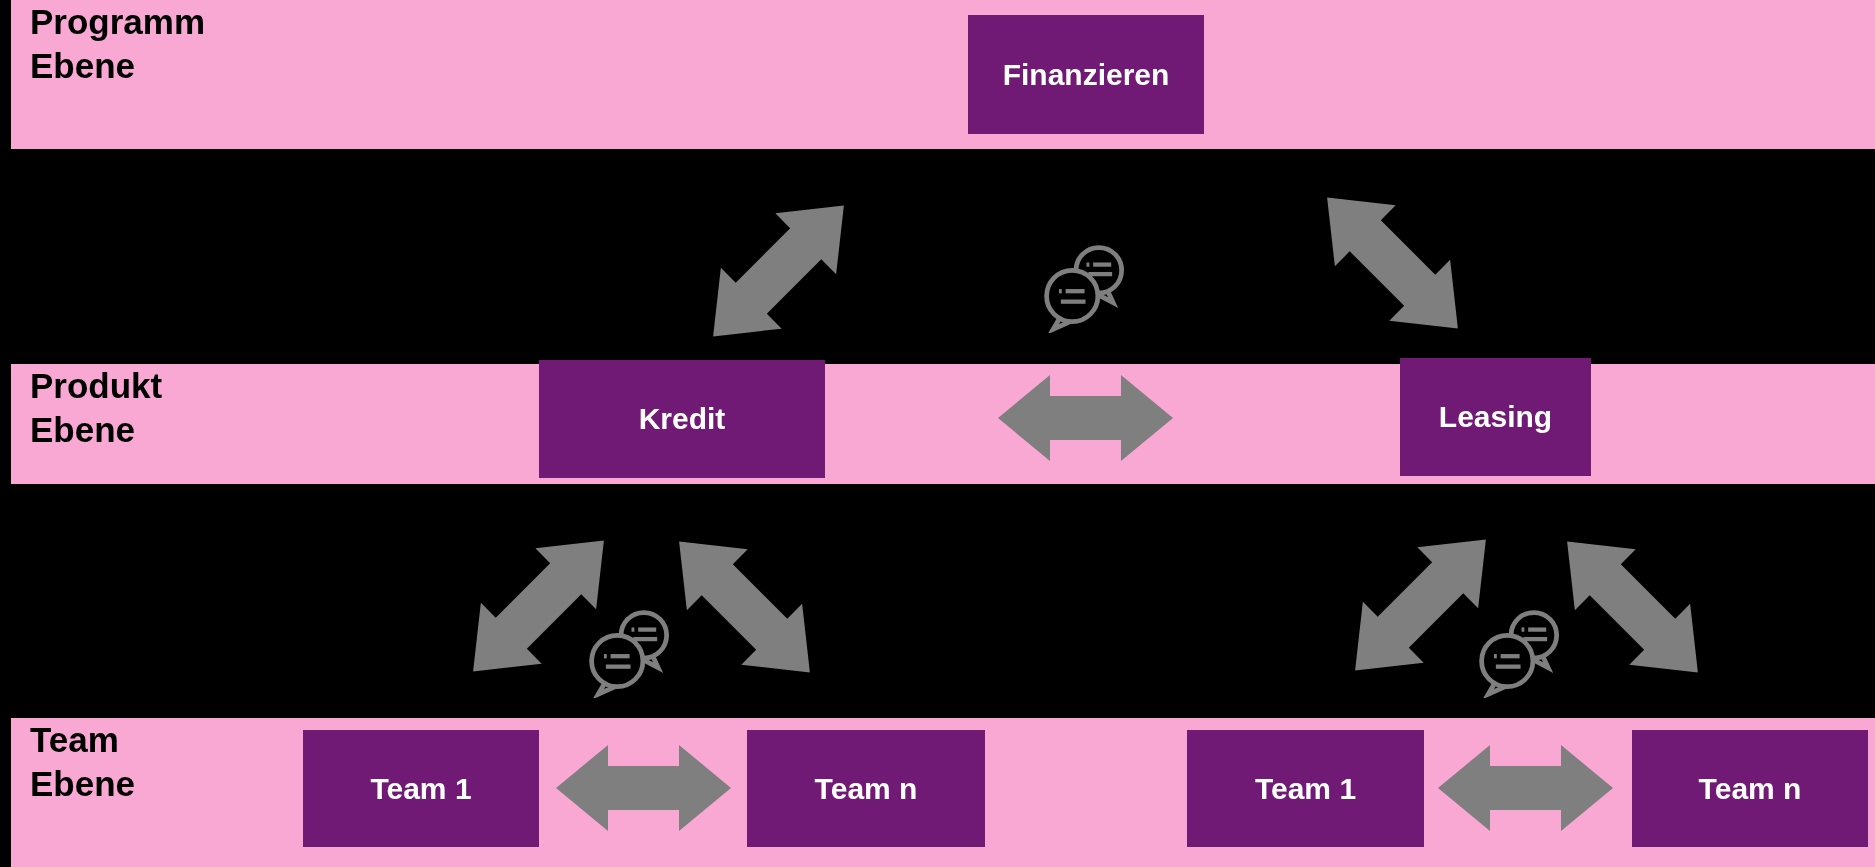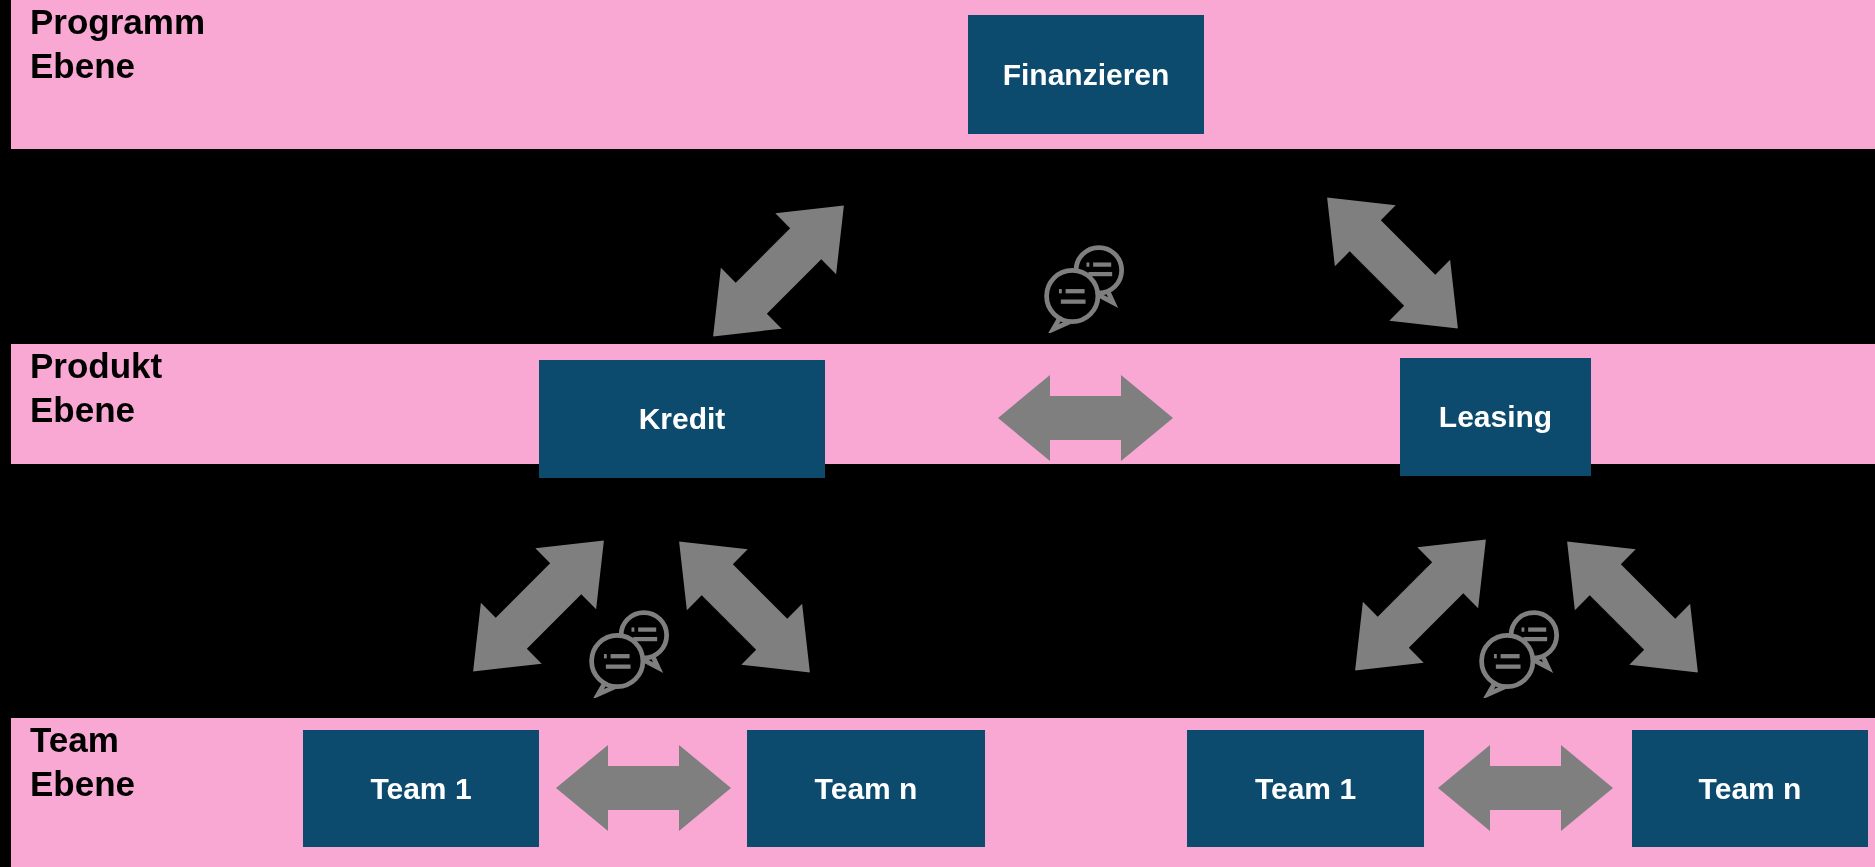--- a/index.html
+++ b/index.html
@@ -10,33 +10,33 @@
     overflow:hidden;
     font-family:"Liberation Sans", sans-serif;
   }
   .band{
     position:absolute;
     left:11px;right:0;
     background:#f9a8d4;
     display:flex;
   }
   .band-programm{top:0;height:149px;}
-  .band-produkt{top:344px;height:120px;}
+  .band-produkt{top:364px;height:120px;}
   .band-team{top:718px;height:149px;}
   .band-label{
     padding-left:19px;
     font-size:35px;
     font-weight:bold;
     color:#000000;
     line-height:1.25;
   }
   .band-label span{display:block;}
   .box{
     position:absolute;
-    background:#0c4a6e;
+    background:#701a75;
     color:#ffffff;
     font-size:30px;
     font-weight:bold;
     display:flex;
     align-items:center;
     justify-content:center;
     text-align:center;
   }
   .box-finanzieren{left:968px;top:15px;width:236px;height:119px;}
   .box-kredit{left:539px;top:360px;width:286px;height:118px;}

